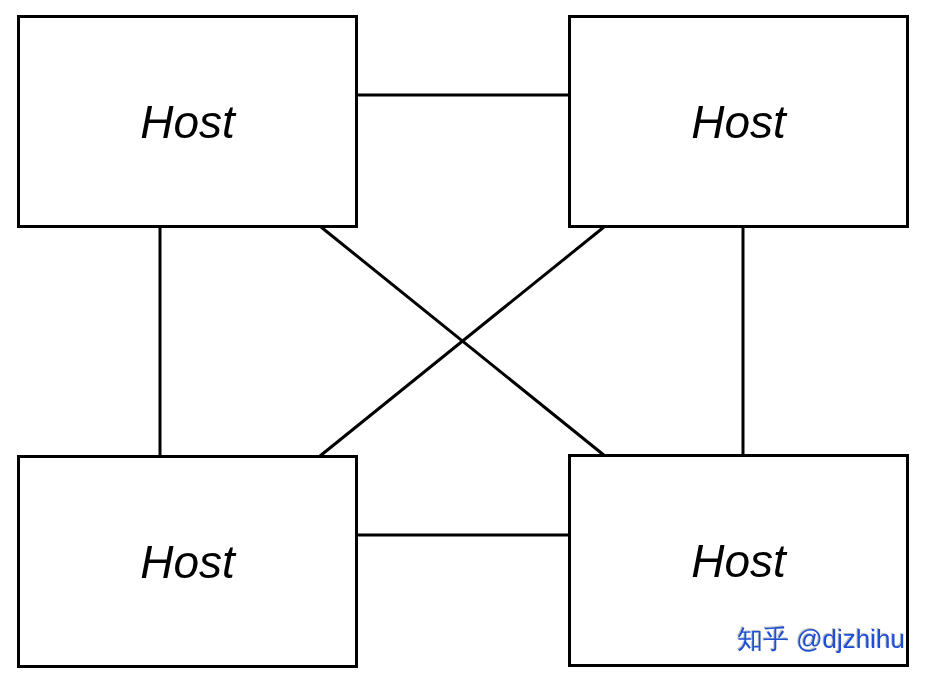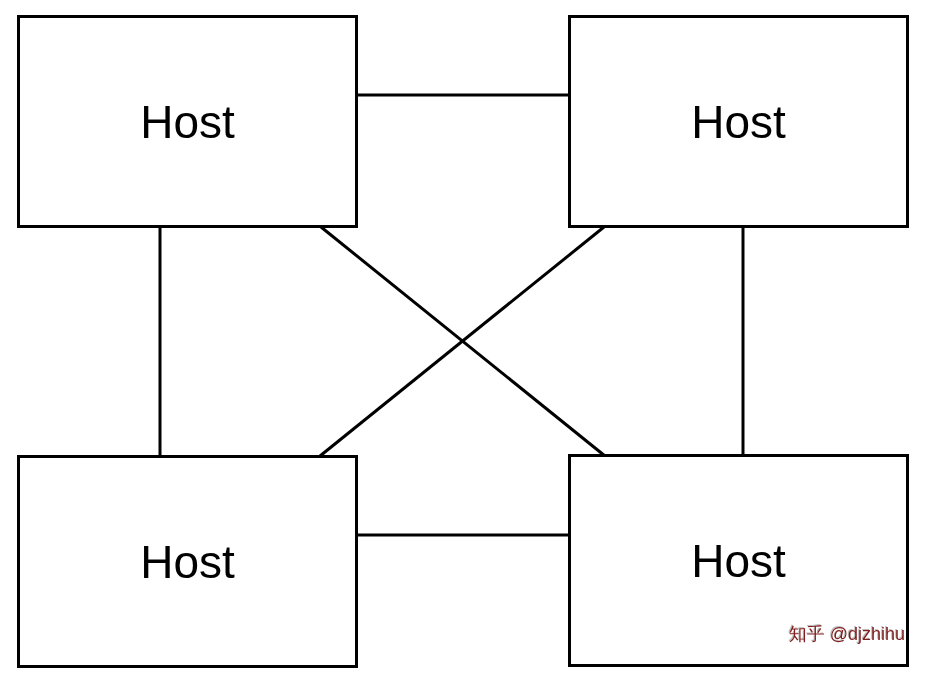--- a/index.html
+++ b/index.html
@@ -35,31 +35,32 @@
     box-sizing: border-box;
     display: flex;
     align-items: center;
     justify-content: center;
   }
   .node .node-label {
     font-size: 46px;
     color: #000000;
     letter-spacing: 0px;
     line-height: 1;
+    font-style: italic;
   }
   .node-top-left     { left: 17px;  top: 15px;  }
   .node-top-right    { left: 568px; top: 15px;  }
   .node-bottom-left  { left: 17px;  top: 455px; }
   .node-bottom-right { left: 568px; top: 454px; }
   .watermark {
     position: absolute;
     right: 22px;
     top: 622px;
-    font-size: 18px;
-    color: #7f1d1d;
+    font-size: 26px;
+    color: #1d4ed8;
     text-shadow: 1px 1px 0 #ffffff, -1px -1px 0 #bdbdbd;
     white-space: nowrap;
   }
 </style>
 </head>
 <body>
 
 <div class="canvas">
 
   <svg class="links-layer" viewBox="0 0 927 683" xmlns="http://www.w3.org/2000/svg">

